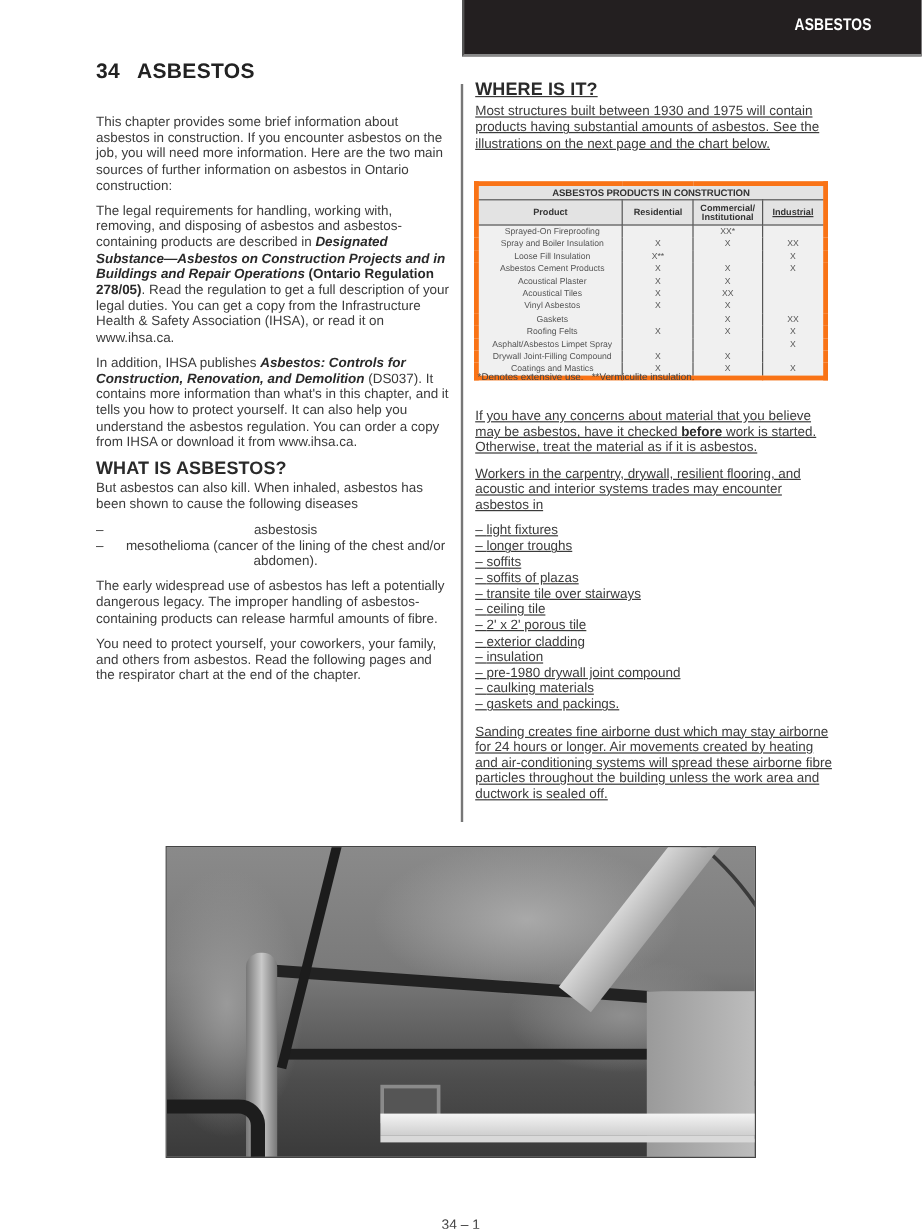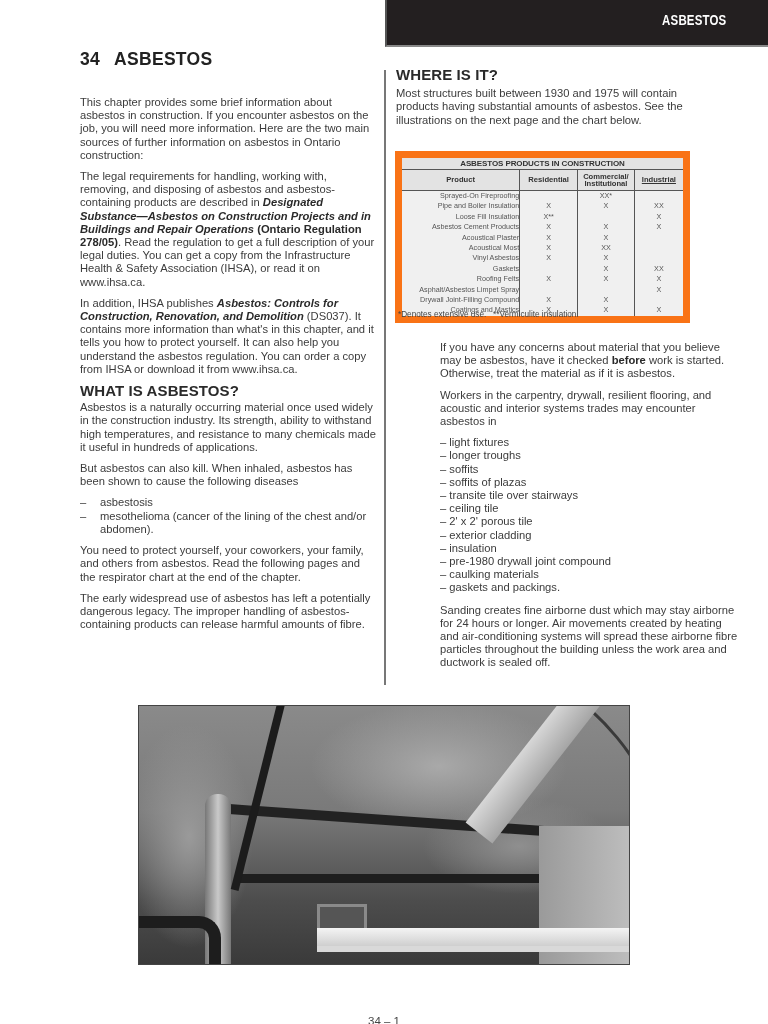--- a/index.html
+++ b/index.html
@@ -14,45 +14,45 @@
     border-bottom:2px solid #888;
   }
   .topbar-label {
     position:absolute; right:44px; top:12px;
     color:#ffffff; font-weight:bold; font-size:14px; letter-spacing:0.2px;
     font-family:"Liberation Sans", sans-serif;
     transform:scaleX(0.82); transform-origin:right center;
   }
   .col { position:absolute; font-size:11.2px; line-height:13.2px; color:#3b3b3b; }
   .col-left { left:80px; width:296px; }
-  .col-right { left:396px; width:300px; }
+  .col-right { left:396px; width:300px;text-decoration:underline; }
   .vdivider { position:absolute; left:384px; top:70px; width:1.5px; height:615px; background:#777; }
 
   .chapter-title { position:absolute; left:80px; top:49px; font-size:17.5px; font-weight:bold; color:#222; letter-spacing:0.3px; }
   .chapter-title .num { margin-right:14px; }
   h2.sec { margin:0; font-size:15px; font-weight:bold; color:#2a2a2a; letter-spacing:0.1px; }
   p { margin:0 0 8px 0; }
   b.it { font-weight:bold; font-style:italic; color:#2a2a2a; }
   b.bd { font-weight:bold; color:#2a2a2a; }
 
-  ul.dash { list-style:none; margin:0 0 8px 0; padding:0; }
+  ul.dash { list-style:none; margin:0 0 8px 0; padding:0;text-align:center; }
   ul.dash li { position:relative; padding-left:20px; }
   ul.dash li::before { content:"–"; position:absolute; left:0; }
 
   ul.dash2 { list-style:none; margin:0 0 9px 0; padding:0; }
   ul.dash2 li::before { content:"– "; }
 
   
-  .tbl { position:absolute; left:395px; top:151px; width:295px; border:7px solid #f97316; border-collapse:collapse; background:#f0f0f0; font-size:7.2px; color:#555; }
+  .tbl { position:absolute; left:395px; top:151px; width:295px; border:4px solid #f97316; border-collapse:collapse; background:#f0f0f0; font-size:7.2px; color:#555; }
   .tbl td, .tbl th { padding:0; }
   .tbl .title-row th { background:#e3e3e3; color:#333; font-weight:bold; font-size:8px; height:11px; border-bottom:1px solid #555; text-align:center; letter-spacing:-0.1px; }
   .tbl .hdr-row th { background:#e3e3e3; color:#333; font-weight:bold; font-size:7.6px; height:20px; border-bottom:1px solid #555; border-right:1px solid #555; text-align:center; line-height:7.5px; }
   .tbl .hdr-row th:last-child { border-right:none;text-decoration:underline; }
   .tbl tbody td { height:10.4px; line-height:10.4px; border-right:1px solid #555; text-align:center; white-space:nowrap; }
-  .tbl tbody td:first-child { text-align:right; padding-left:3px;margin-left:38px; }
+  .tbl tbody td:first-child { text-align:center; padding-left:3px;margin-left:38px; }
   .tbl tbody td:last-child { border-right:none; }
   .tbl col.c0 { width:123px; } .tbl col.c1 { width:60px; } .tbl col.c2 { width:58px; } .tbl col.c3 { width:54px; }
   .tbl-foot { position:absolute; left:398px; top:310px; font-size:8.2px; color:#444; }
 
   
   .photo {
     position:absolute; left:138px; top:705px; width:490px; height:258px;
     border:1px solid #444; overflow:hidden;
     background:
       radial-gradient(ellipse 160px 80px at 300px 60px, #a9a9a9 0%, rgba(169,169,169,0) 80%),
@@ -86,28 +86,27 @@
 </div>
 
 <div class="vdivider"></div>
 
 <div class="col col-left" style="top:96px;">
   <p>This chapter provides some brief information about asbestos in construction. If you encounter asbestos on the job, you will need more information. Here are the two main sources of further information on asbestos in Ontario construction:</p>
   <p><span>The legal requirements for handling, working with, removing, and disposing of asbestos and asbestos-containing products are described in </span><b class="it">Designated Substance—Asbestos on Construction Projects and in Buildings and Repair Operations</b><b class="bd"> (Ontario Regulation 278/05)</b><span>. Read the regulation to get a full description of your legal duties. You can get a copy from the Infrastructure Health &amp; Safety Association (IHSA), or read it on www.ihsa.ca.</span></p>
   <p><span>In addition, IHSA publishes </span><b class="it">Asbestos: Controls for Construction, Renovation, and Demolition</b><span> (DS037). It contains more information than what's in this chapter, and it tells you how to protect yourself. It can also help you understand the asbestos regulation. You can order a copy from IHSA or download it from www.ihsa.ca.</span></p>
 
   <h2 class="sec" style="margin-top:6px; margin-bottom:4px;">WHAT IS ASBESTOS?</h2>
-  <p>Asbestos is a naturally occurring material once used widely in the construction industry. Its strength, ability to withstand high temperatures, and resistance to many chemicals made it useful in hundreds of applications.</p>
   <p>But asbestos can also kill. When inhaled, asbestos has been shown to cause the following diseases</p>
   <ul class="dash">
     <li>asbestosis</li>
     <li>mesothelioma (cancer of the lining of the chest and/or abdomen).</li>
   </ul>
+  <p>The early widespread use of asbestos has left a potentially dangerous legacy. The improper handling of asbestos-containing products can release harmful amounts of fibre.</p>
   <p>You need to protect yourself, your coworkers, your family, and others from asbestos. Read the following pages and the respirator chart at the end of the chapter.</p>
-  <p>The early widespread use of asbestos has left a potentially dangerous legacy. The improper handling of asbestos-containing products can release harmful amounts of fibre.</p>
 </div>
 
 <div class="col col-right" style="top:68px;">
   <h2 class="sec" style="margin-bottom:6px;">WHERE IS IT?</h2>
   <p>Most structures built between 1930 and 1975 will contain products having substantial amounts of asbestos. See the illustrations on the next page and the chart below.</p>
 </div>
 
 <table class="tbl">
   <colgroup>
       <col class="c0">
@@ -127,21 +126,21 @@
     </tr>
   </thead>
   <tbody>
     <tr>
         <td>Sprayed-On Fireproofing</td>
         <td></td>
         <td>XX*</td>
         <td></td>
       </tr>
     <tr>
-        <td>Pipe and Boiler Insulation</td>
+        <td>Spray and Boiler Insulation</td>
         <td>X</td>
         <td>X</td>
         <td>XX</td>
       </tr>
     <tr>
         <td>Loose Fill Insulation</td>
         <td>X**</td>
         <td></td>
         <td>X</td>
       </tr>
@@ -151,21 +150,21 @@
         <td>X</td>
         <td>X</td>
       </tr>
     <tr>
         <td>Acoustical Plaster</td>
         <td>X</td>
         <td>X</td>
         <td></td>
       </tr>
     <tr>
-        <td>Acoustical Most</td>
+        <td>Acoustical Tiles</td>
         <td>X</td>
         <td>XX</td>
         <td></td>
       </tr>
     <tr>
         <td>Vinyl Asbestos</td>
         <td>X</td>
         <td>X</td>
         <td></td>
       </tr>
@@ -196,21 +195,21 @@
     <tr>
         <td>Coatings and Mastics</td>
         <td>X</td>
         <td>X</td>
         <td>X</td>
       </tr>
   </tbody>
 </table>
 <div class="tbl-foot" style="white-space:pre;">*Denotes extensive use.   **Vermiculite insulation.</div>
 
-<div class="col col-right" style="top:341px;margin-left:44px;">
+<div class="col col-right" style="top:341px;">
   <p><span>If you have any concerns about material that you believe may be asbestos, have it checked </span><b class="bd">before</b><span> work is started. Otherwise, treat the material as if it is asbestos.</span></p>
   <p>Workers in the carpentry, drywall, resilient flooring, and acoustic and interior systems trades may encounter asbestos in</p>
   <ul class="dash2">
     <li>light fixtures</li>
     <li>longer troughs</li>
     <li>soffits</li>
     <li>soffits of plazas</li>
     <li>transite tile over stairways</li>
     <li>ceiling tile</li>
     <li>2' x 2' porous tile</li>

